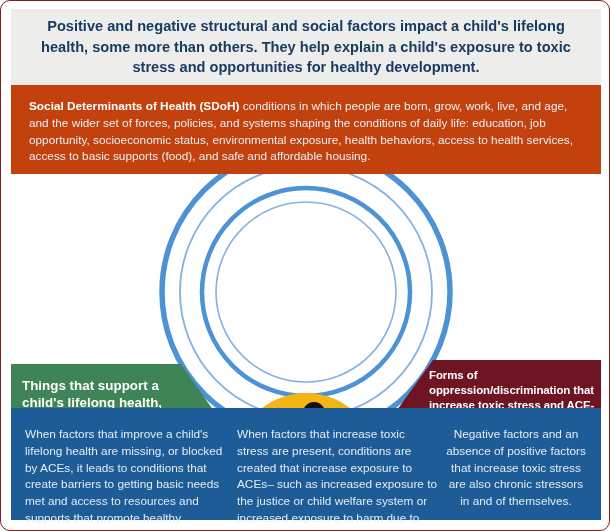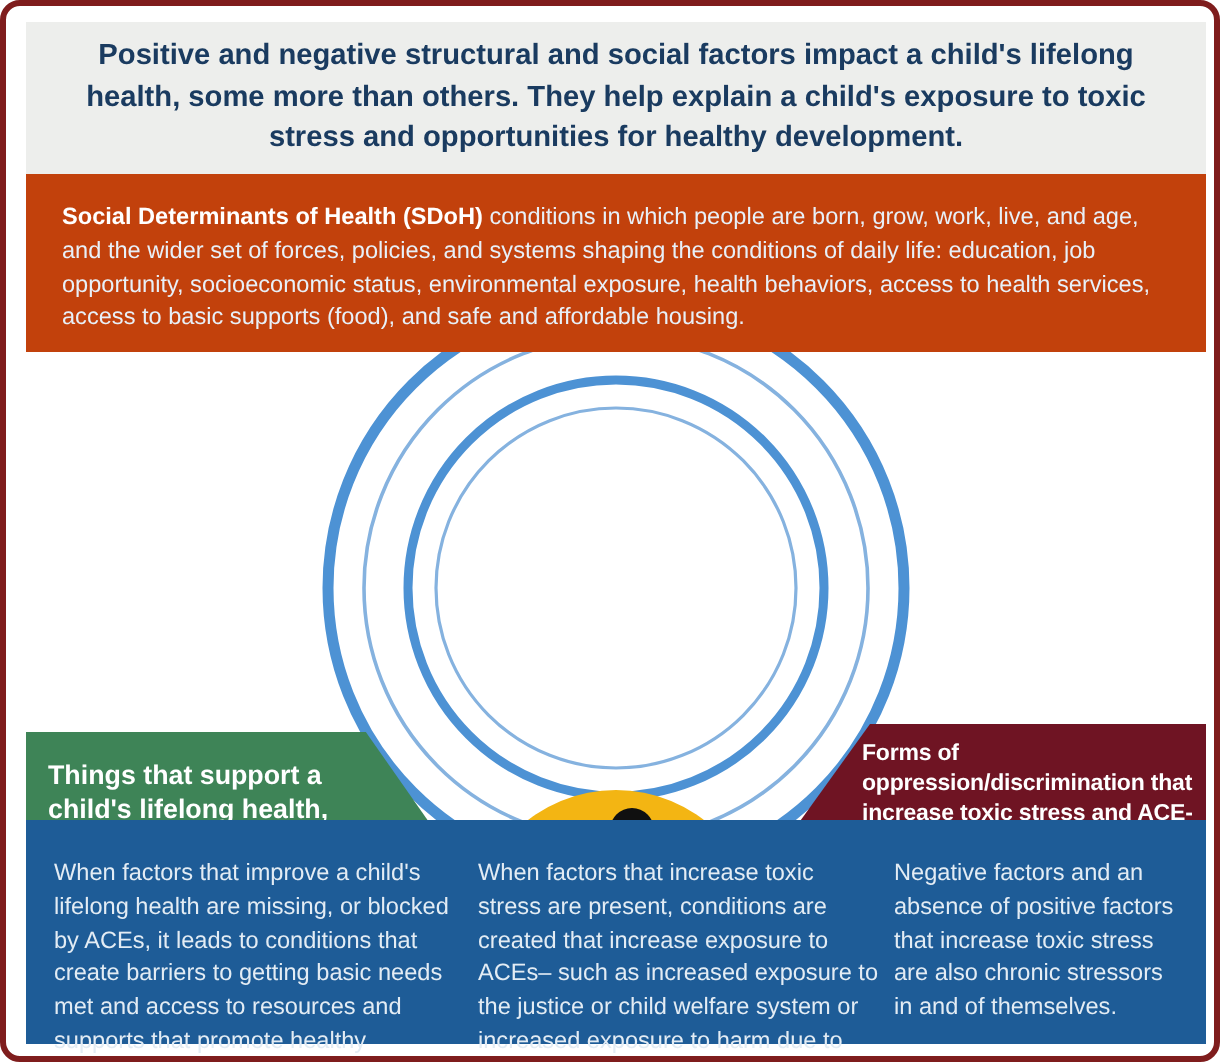--- a/index.html
+++ b/index.html
@@ -1,18 +1,18 @@
 <!DOCTYPE html>
 <html><head>
 <meta charset="utf-8">
 <style>
   html,body { margin:0; padding:0; background:#fff; }
   .canvas {
     position:relative; width:610px; height:531px; box-sizing:border-box;
-    background:#ffffff; border:3px solid #7f1d1d; border-radius:10px;
+    background:#ffffff; border:1px solid #7f1d1d; border-radius:10px;
     overflow:hidden; font-family:"Liberation Sans", sans-serif;
   }
 
   
   .top-banner {
     position:absolute; left:10px; top:8px; width:590px; height:76px;
     background:#EDEEEC; display:flex; align-items:center; justify-content:center;
   }
   .top-banner p {
     margin:0; width:556px; text-align:center; font-weight:bold;
@@ -54,21 +54,21 @@
 
   
   .footer-banner {
     position:absolute; left:10px; top:407px; width:590px; height:112px;
     background:#1E5C97; box-sizing:border-box; padding:18px 14px 0 14px;
     display:flex; justify-content:space-between;
   }
   .footer-banner p { margin:0; font-size:11.8px; line-height:1.42; color:#E3ECF4; }
   .footer-col-1 { width:204px; }
   .footer-col-2 { width:200px; }
-  .footer-col-3 { width:142px; }
+  .footer-col-3 { width:142px;text-align:center; }
 </style>
 </head>
 <body>
 
 <div class="canvas">
 
   <div class="top-banner">
     <p>Positive and negative structural and social factors impact a child's lifelong health, some more than others. They help explain a child's exposure to toxic stress and opportunities for healthy development.</p>
   </div>
 

